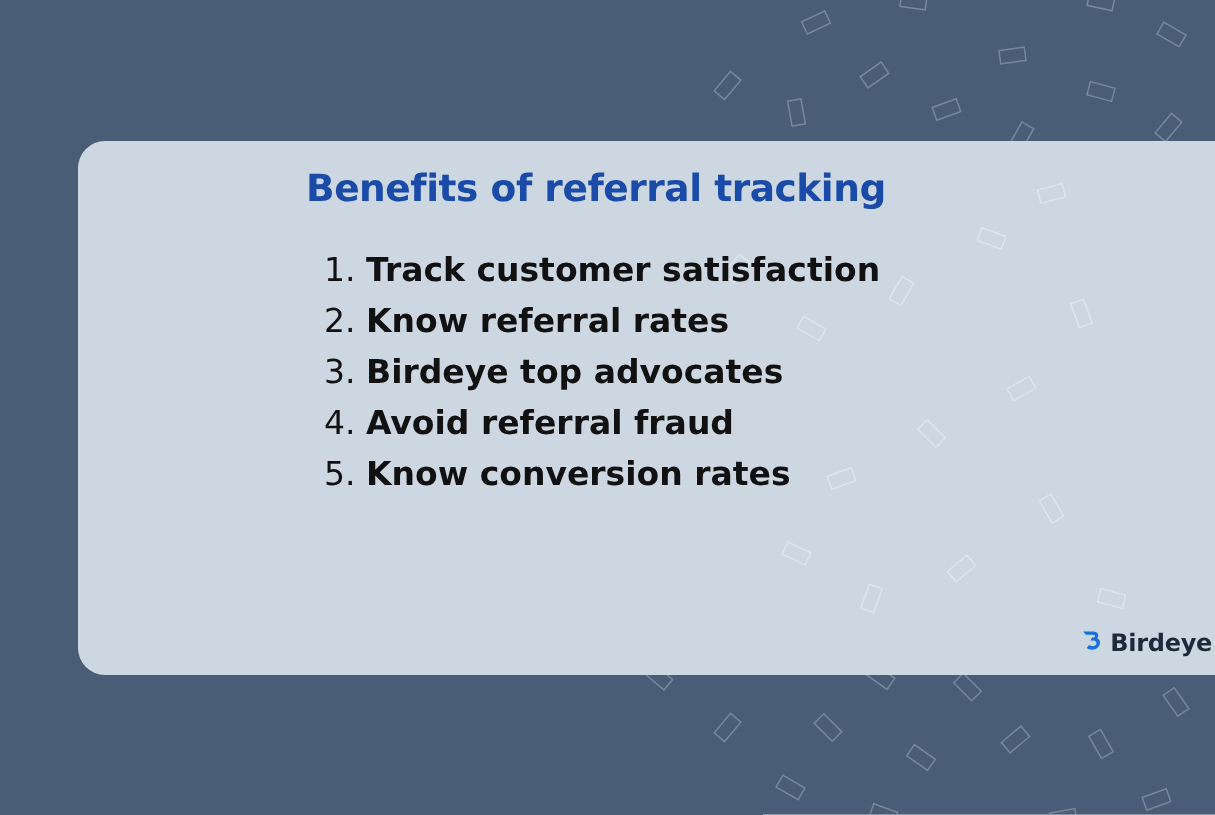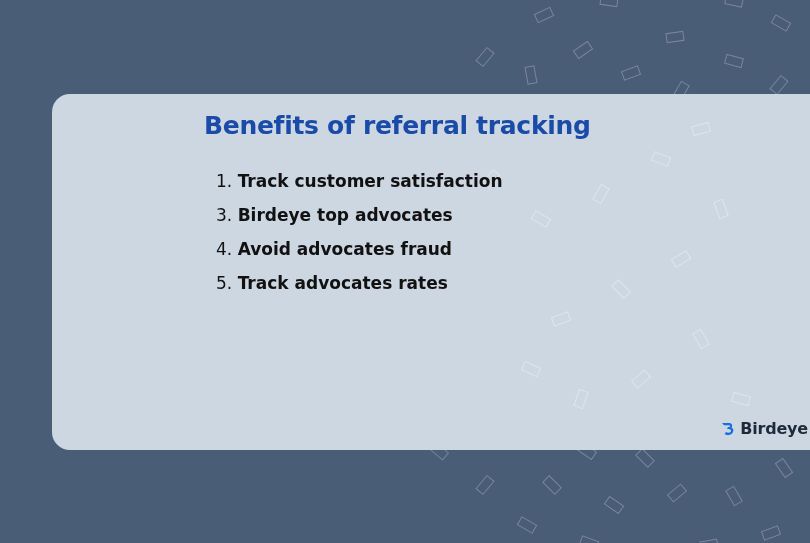--- a/index.html
+++ b/index.html
@@ -24,27 +24,27 @@
     border:1.2px solid rgba(255,255,255,0.35);
     box-sizing:border-box;
   }
   .title {
     position:absolute; left:152px; top:17px;
     font-size:25px; font-weight:bold; color:#1a4ba8; letter-spacing:-0.3px;
     white-space:nowrap;
   }
   .list { position:absolute; left:164px; top:70px; width:380px; }
   .item {
-    font-size:17px; line-height:34px; color:#111;
+    font-size:22px; line-height:34px; color:#111;
   }
   .item .num { font-weight:normal; }
   .item .txt { font-weight:bold; }
   .logo {
     position:absolute; right:22px; bottom:12px;
-    display:flex; align-items:center; gap:4px;
+    display:flex; align-items:flex-start; gap:4px;
   }
   .logo .mark { width:16px; height:16px; }
   .logo .name { font-size:16px; font-weight:bold; color:#1d2a3a; letter-spacing:-0.2px; }
 </style>
 </head>
 <body>
 
 <div class="confetti">
   <span style="left:535px;top:10px;transform:rotate(-25deg)"></span>
   <span style="left:600px;top:-4px;transform:rotate(8deg)"></span>
@@ -93,23 +93,24 @@
     <span style="left:680px;top:300px;transform:rotate(15deg)"></span>
     <span style="left:520px;top:300px;transform:rotate(-70deg)"></span>
     <span style="left:470px;top:270px;transform:rotate(25deg)"></span>
     <span style="left:640px;top:30px;transform:rotate(-15deg)"></span>
   </div>
 
   <div class="title">Benefits of referral tracking</div>
 
   <div class="list">
     <div class="item"><span class="num">1.</span> <span class="txt">Track customer satisfaction</span></div>
+    <div class="item"><span class="num">2.</span> <span class="txt">Know referral rates</span></div>
     <div class="item"><span class="num">3.</span> <span class="txt">Birdeye top advocates</span></div>
-    <div class="item"><span class="num">4.</span> <span class="txt">Avoid advocates fraud</span></div>
-    <div class="item"><span class="num">5.</span> <span class="txt">Track advocates rates</span></div>
+    <div class="item"><span class="num">4.</span> <span class="txt">Avoid referral fraud</span></div>
+    <div class="item"><span class="num">5.</span> <span class="txt">Know conversion rates</span></div>
   </div>
 
   <div class="logo">
     <svg class="mark" viewBox="0 0 16 16">
       <path d="M2 2 L9 2 C12 2 13 4.5 11.5 6.5 C14 7.5 14 11 11.5 13 C9.5 14.5 6.5 14.5 4.5 13 L6 11 C7.5 12 9.5 12 10.5 11 C11.5 10 11 8.2 9 8 L7 8 L8 6 L9 6 C10.3 6 10.5 4.3 9 4.2 L4 4.2 Z" fill="#1a6fe0"></path>
     </svg>
     <span class="name">Birdeye</span>
   </div>
 </div>
 

